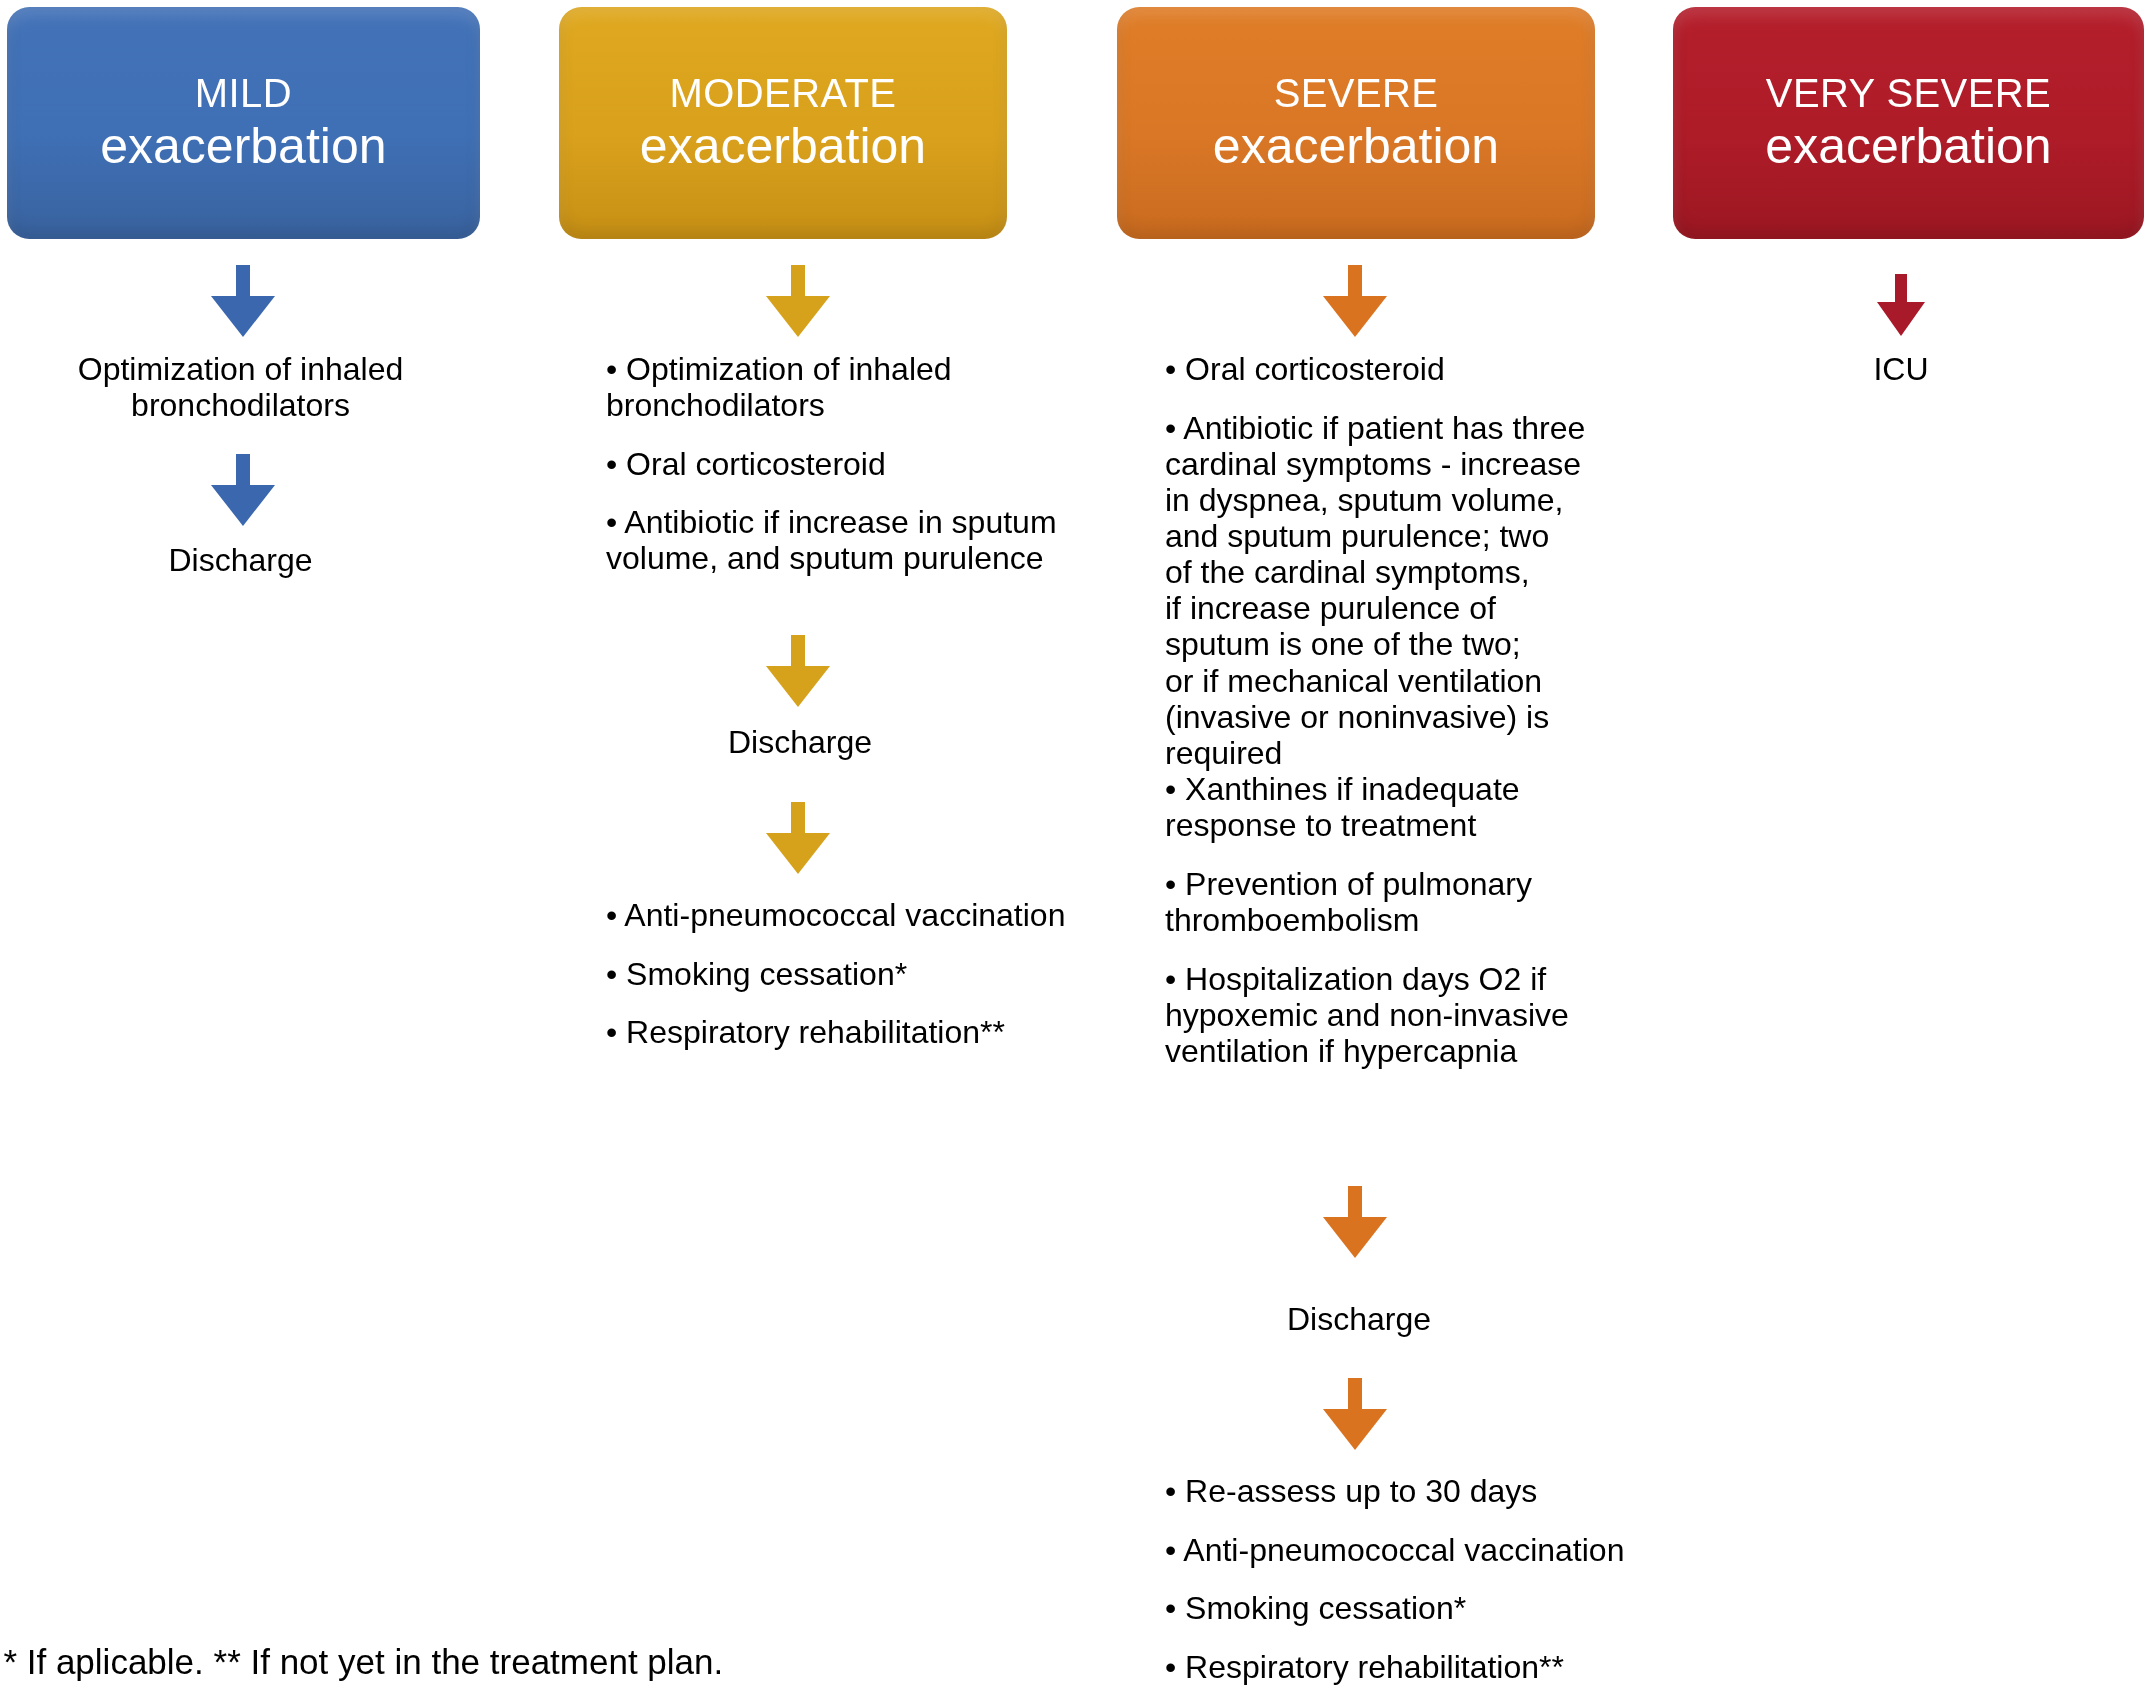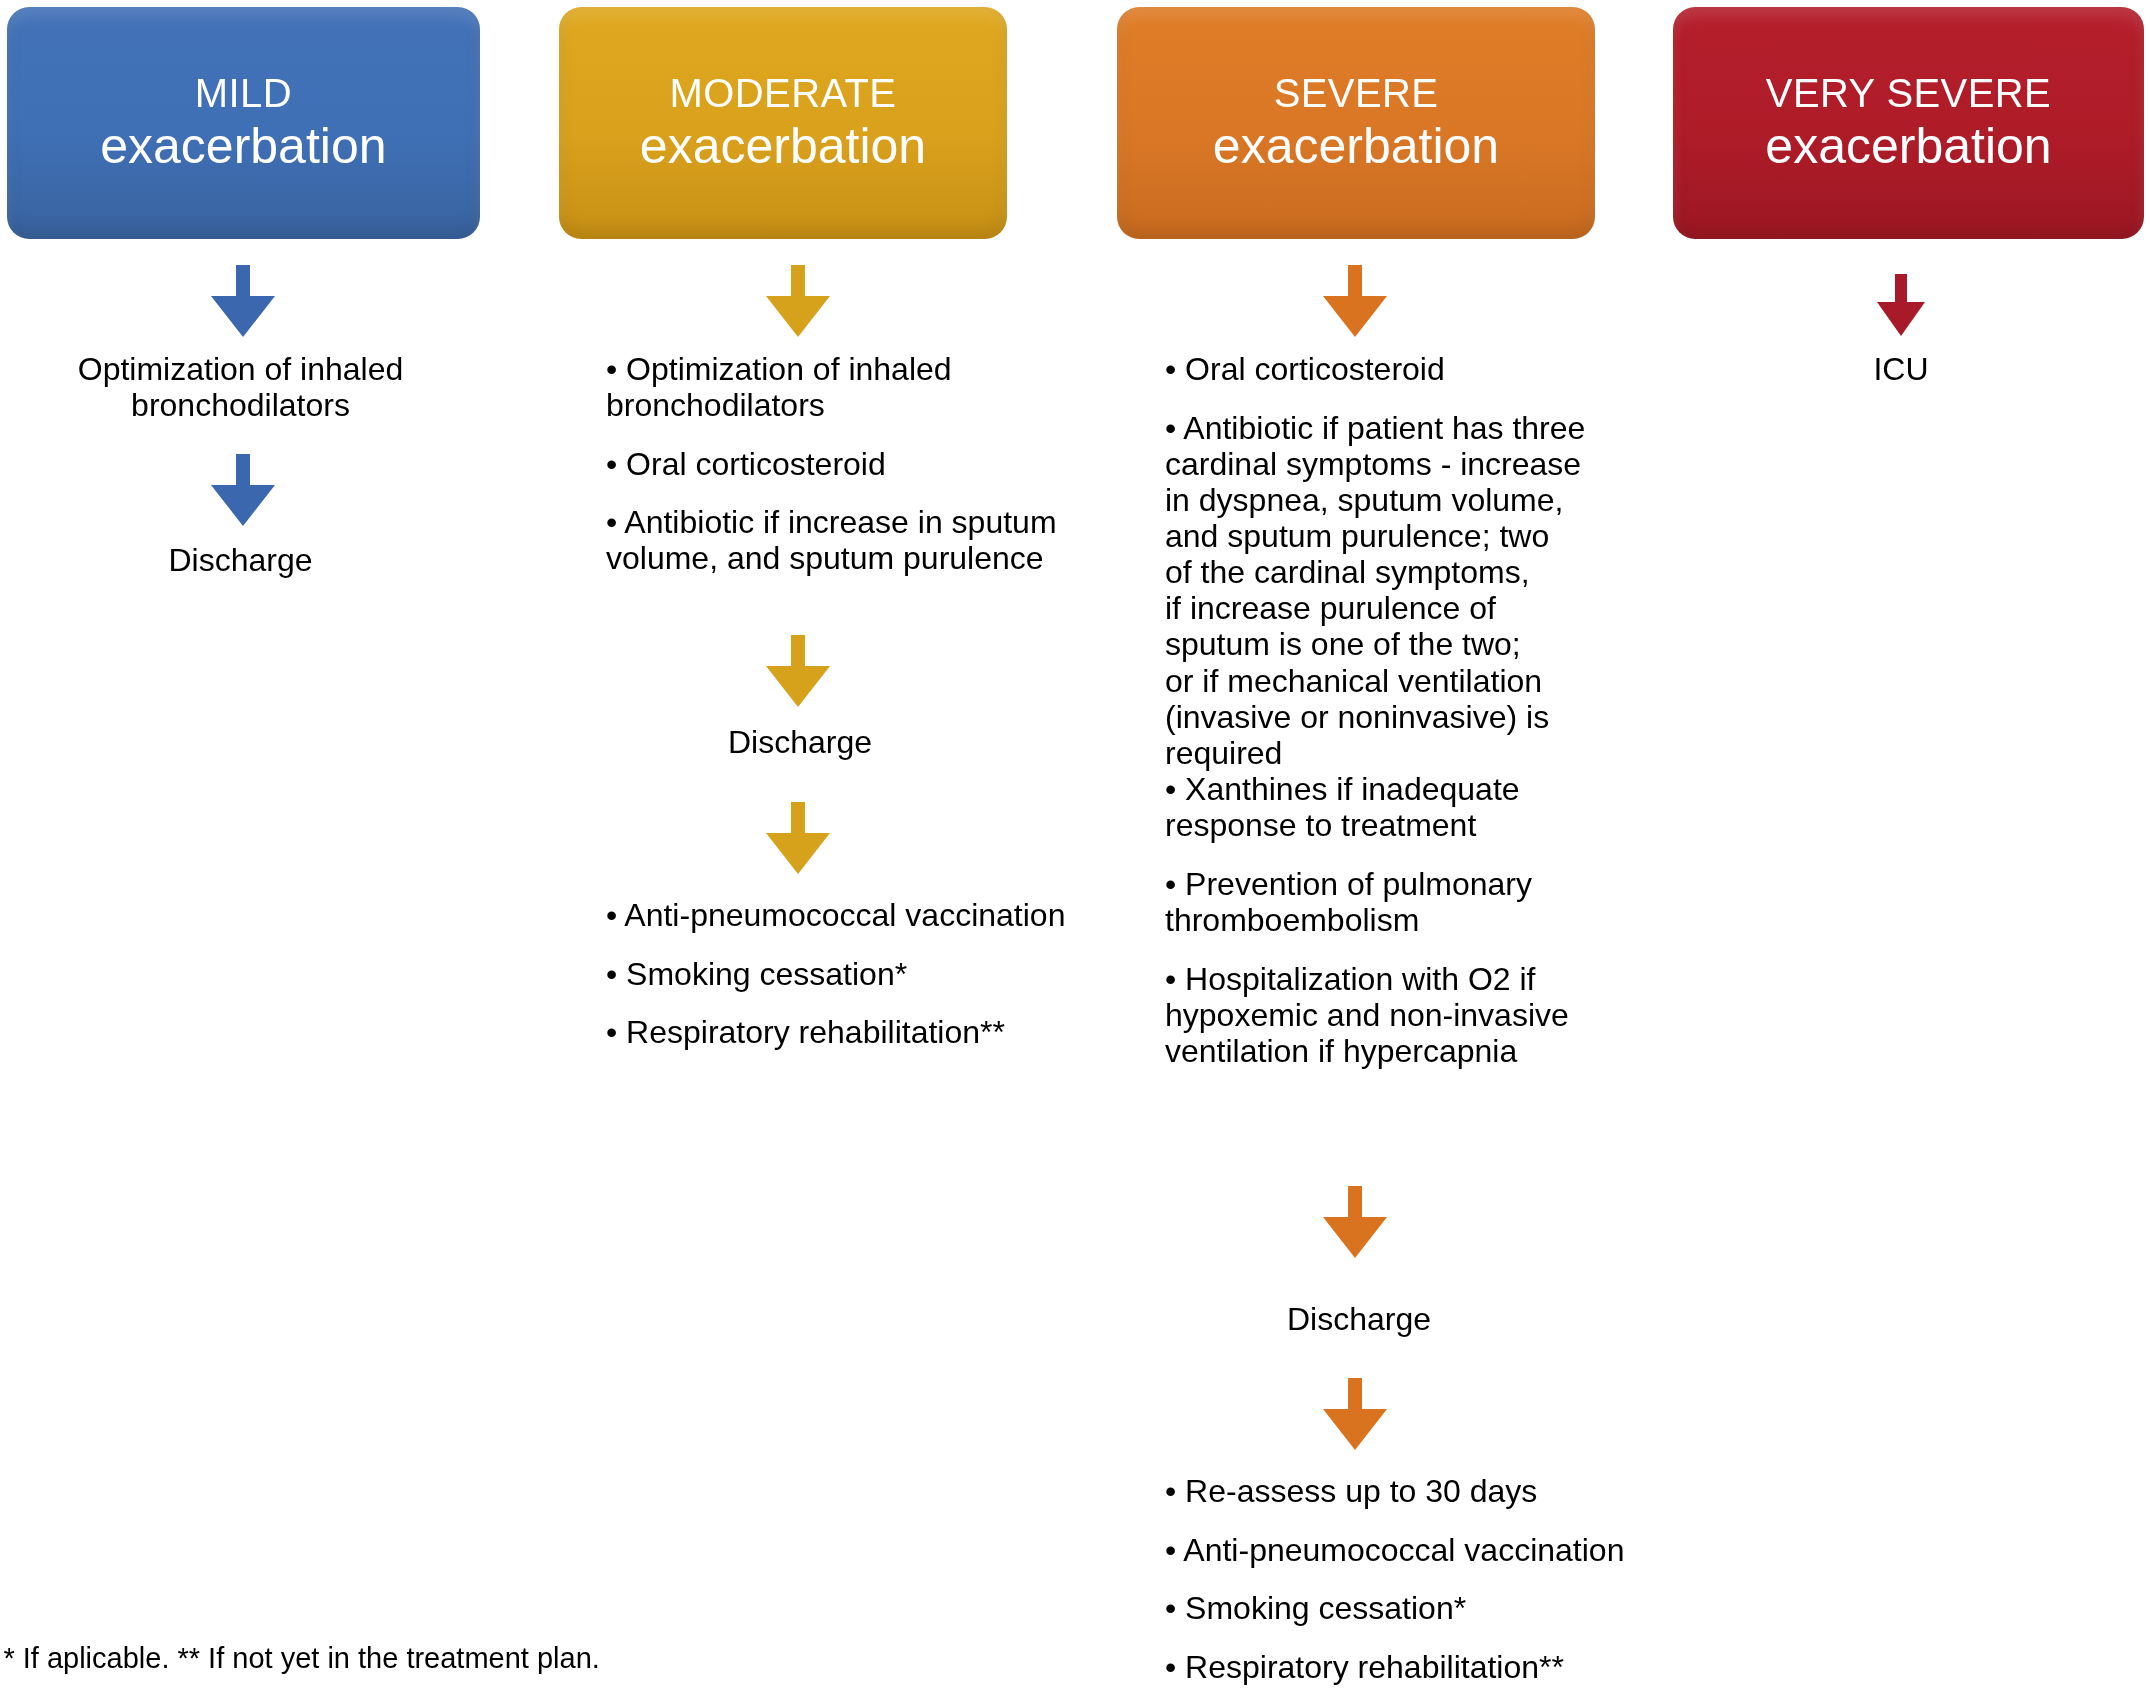--- a/index.html
+++ b/index.html
@@ -90,21 +90,21 @@
     line-height: 1.13;
     color: #000000;
     margin-left: 48px;
   }
   .bullets .item { margin-bottom: 22.4px; white-space: pre-line; }
 
   .footnote {
     position: absolute;
     left: 3.4px;
     top: 1642px;
-    font-size: 29px;
+    font-size: 35px;
     color: #000000;
   }
 </style>
 </head>
 <body>
 
 <div class="canvas">
 
   <div class="header-box" id="box-mild">
     <div class="big">MILD</div>
@@ -186,21 +186,21 @@
 of the cardinal symptoms,
 if increase purulence of
 sputum is one of the two;
 or if mechanical ventilation
 (invasive or noninvasive) is
 required</div>
     <div class="item">• Xanthines if inadequate
 response to treatment</div>
     <div class="item">• Prevention of pulmonary
 thromboembolism</div>
-    <div class="item">• Hospitalization with O2 if
+    <div class="item">• Hospitalization days O2 if
 hypoxemic and non-invasive
 ventilation if hypercapnia</div>
   </div>
 
   <div class="arrow orange" style="left:1323px; top:1186px;">
     <div class="shaft" style="height:31px;"></div>
     <div class="head"></div>
   </div>
 
   <div class="txt centered" style="left:1144px; top:1301px; width:430px;">Discharge</div>

